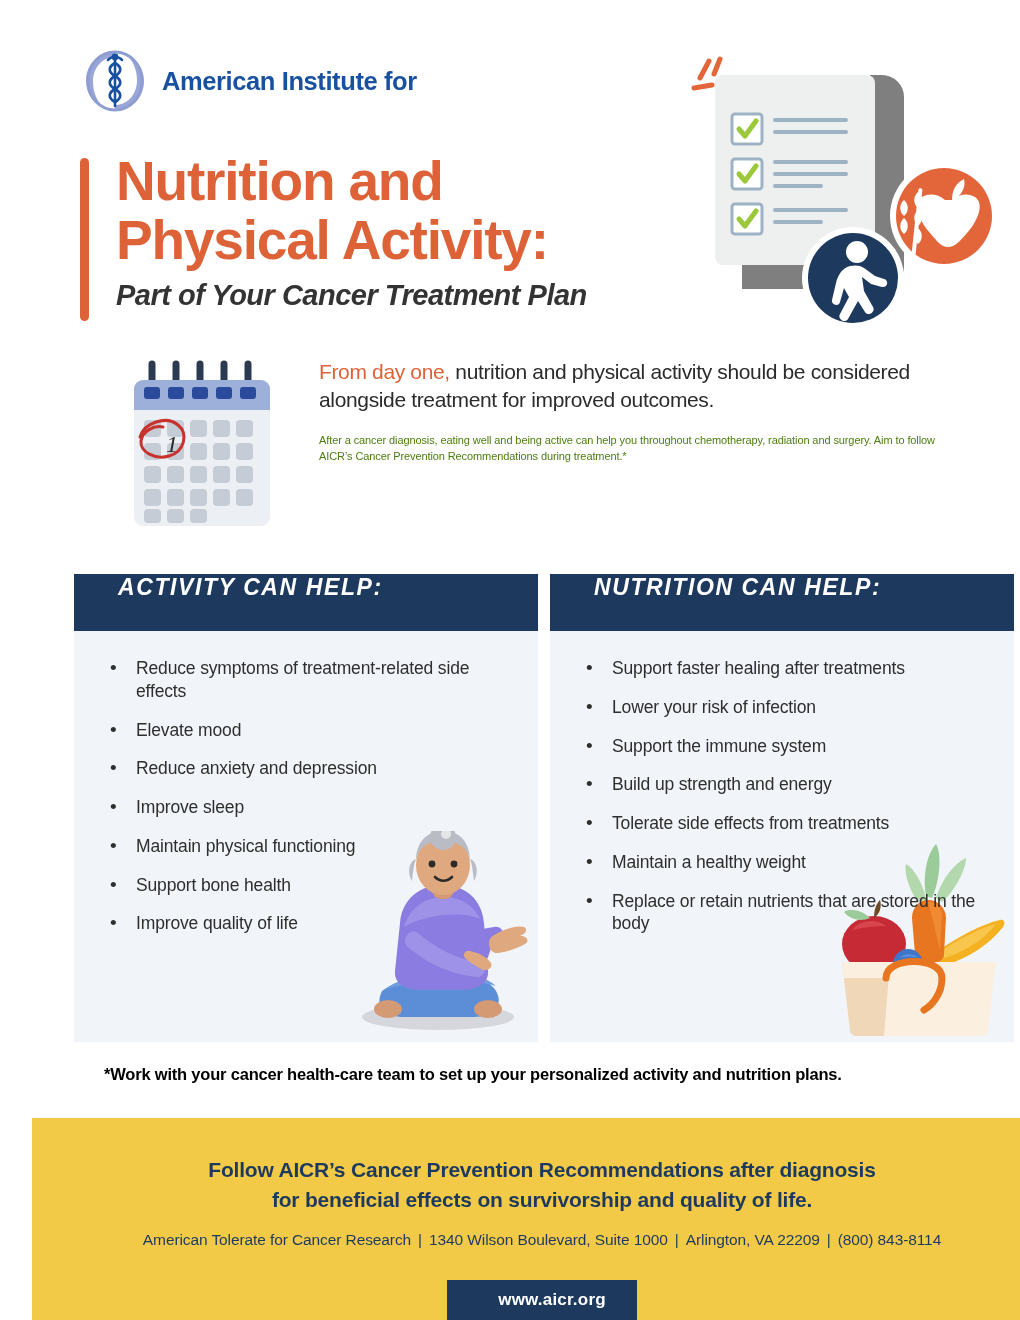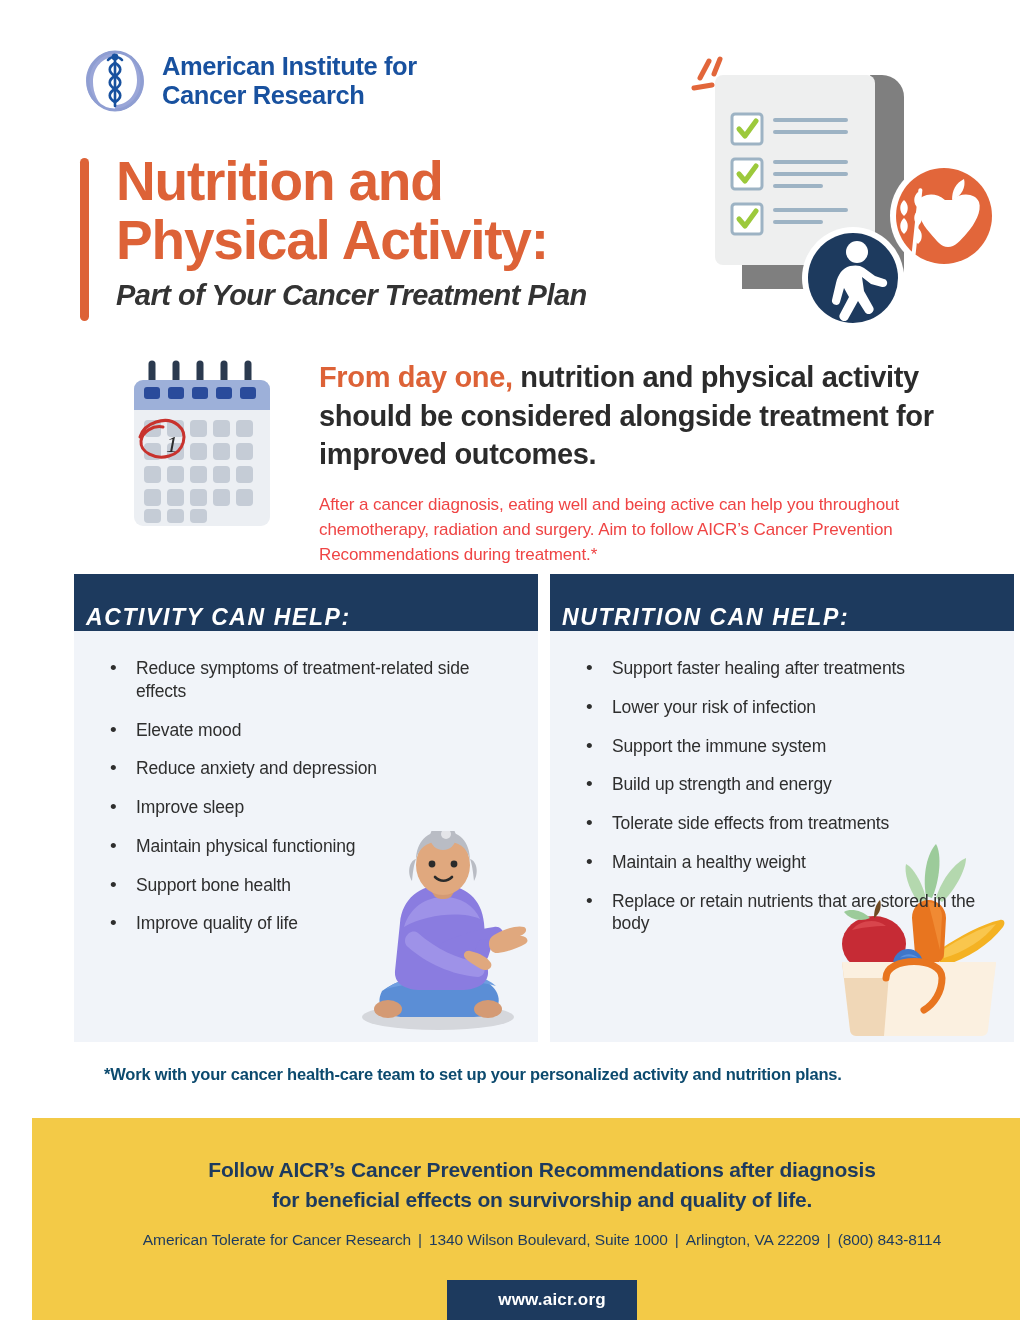--- a/index.html
+++ b/index.html
@@ -32,36 +32,36 @@
     font-size: 29px; letter-spacing: -0.5px;
   }
 
   
   .hero { position: absolute; left: 648px; top: 40px; width: 340px; height: 300px; }
 
   
   .calendar { position: absolute; left: 90px; top: 358px; width: 160px; height: 175px; }
   .intro { position: absolute; left: 287px; top: 358px; width: 620px; }
   .intro-lead {
-    font-size: 29px; font-weight: bold; line-height: 1.33; color: #2b2b2b;
+    font-size: 21px; font-weight: normal; line-height: 1.33; color: #2b2b2b;
     letter-spacing: -0.35px;
   }
   .intro-lead .hi { color: #dd6237; }
   .intro-body {
-    margin-top: 18px; font-size: 17px; line-height: 1.48; color: #ef4444;
+    margin-top: 18px; font-size: 11px; line-height: 1.48; color: #4d7c0f;
     letter-spacing: -0.1px;
   }
 
   
   .panel { position: absolute; top: 574px; height: 468px; background: #f1f4f9; overflow: hidden; }
   .panel-left  { left: 42px;  width: 464px; }
   .panel-right { left: 518px; width: 464px; }
   .panel-head {
-    height: 57px; background: #1d3a5e; display: flex; align-items: flex-end;
-    padding-left: 12px;
+    height: 57px; background: #1d3a5e; display: flex; align-items: flex-start;
+    padding-left: 44px;
   }
   .panel-head-text {
     color: #ffffff; font-weight: bold; font-style: italic; font-size: 23px;
     letter-spacing: 1.6px;
   }
   .panel-list { list-style: none; padding: 26px 26px 0 30px; position: relative; z-index: 2; }
   .panel-list li {
     position: relative; padding-left: 32px; margin-bottom: 16px;
     font-size: 17.5px; line-height: 1.3; color: #2e2e2e; letter-spacing: -0.15px;
   }
@@ -69,21 +69,21 @@
     content: "\2022"; position: absolute; left: 6px; top: -1px;
     font-size: 19px; color: #2e2e2e;
   }
   .panel-art { position: absolute; z-index: 1; }
   .art-woman { right: -4px; bottom: 6px; width: 200px; height: 205px; }
   .art-bag   { right: 6px;  bottom: 6px; width: 178px; height: 198px; }
 
   
   .footnote {
     position: absolute; left: 72px; top: 1065px; width: 900px;
-    font-size: 16.5px; font-weight: bold; color: #0c4a6e; letter-spacing: -0.2px;
+    font-size: 16.5px; font-weight: bold; color: #000000; letter-spacing: -0.2px;
   }
 
   
   .footer-band {
     position: absolute; left: 0; top: 1118px; width: 1020px; height: 202px;
     background: #f3ca47;
   }
   .footer-head {
     position: absolute; left: 0; top: 1155px; width: 1020px; text-align: center;
     color: #1d3a5e; font-weight: bold; font-size: 21px; line-height: 1.42;
@@ -115,21 +115,20 @@
           <line x1="37" y1="14" x2="37" y2="62"></line>
           <path d="M37 19 C30 23 30 28 37 32 C44 36 44 41 37 45 C30 49 30 54 37 58"></path>
           <path d="M37 19 C44 23 44 28 37 32 C30 36 30 41 37 45 C44 49 44 54 37 58"></path>
           <path d="M30 16 C33 12 41 12 44 16"></path>
         </g>
         <circle cx="37" cy="13" r="3.4" fill="#18519f"></circle>
       </svg>
     </span>
     <span class="logo-text">
       <span>American Institute for</span><br>
-      <span>Cancer Research</span>
     </span>
   </div>
 
   <div class="title-rule"></div>
   <div class="title-block">
     <div class="title-main">
       <div>Nutrition and</div>
       <div>Physical Activity:</div>
     </div>
     <div class="title-sub">Part of Your Cancer Treatment Plan</div>

